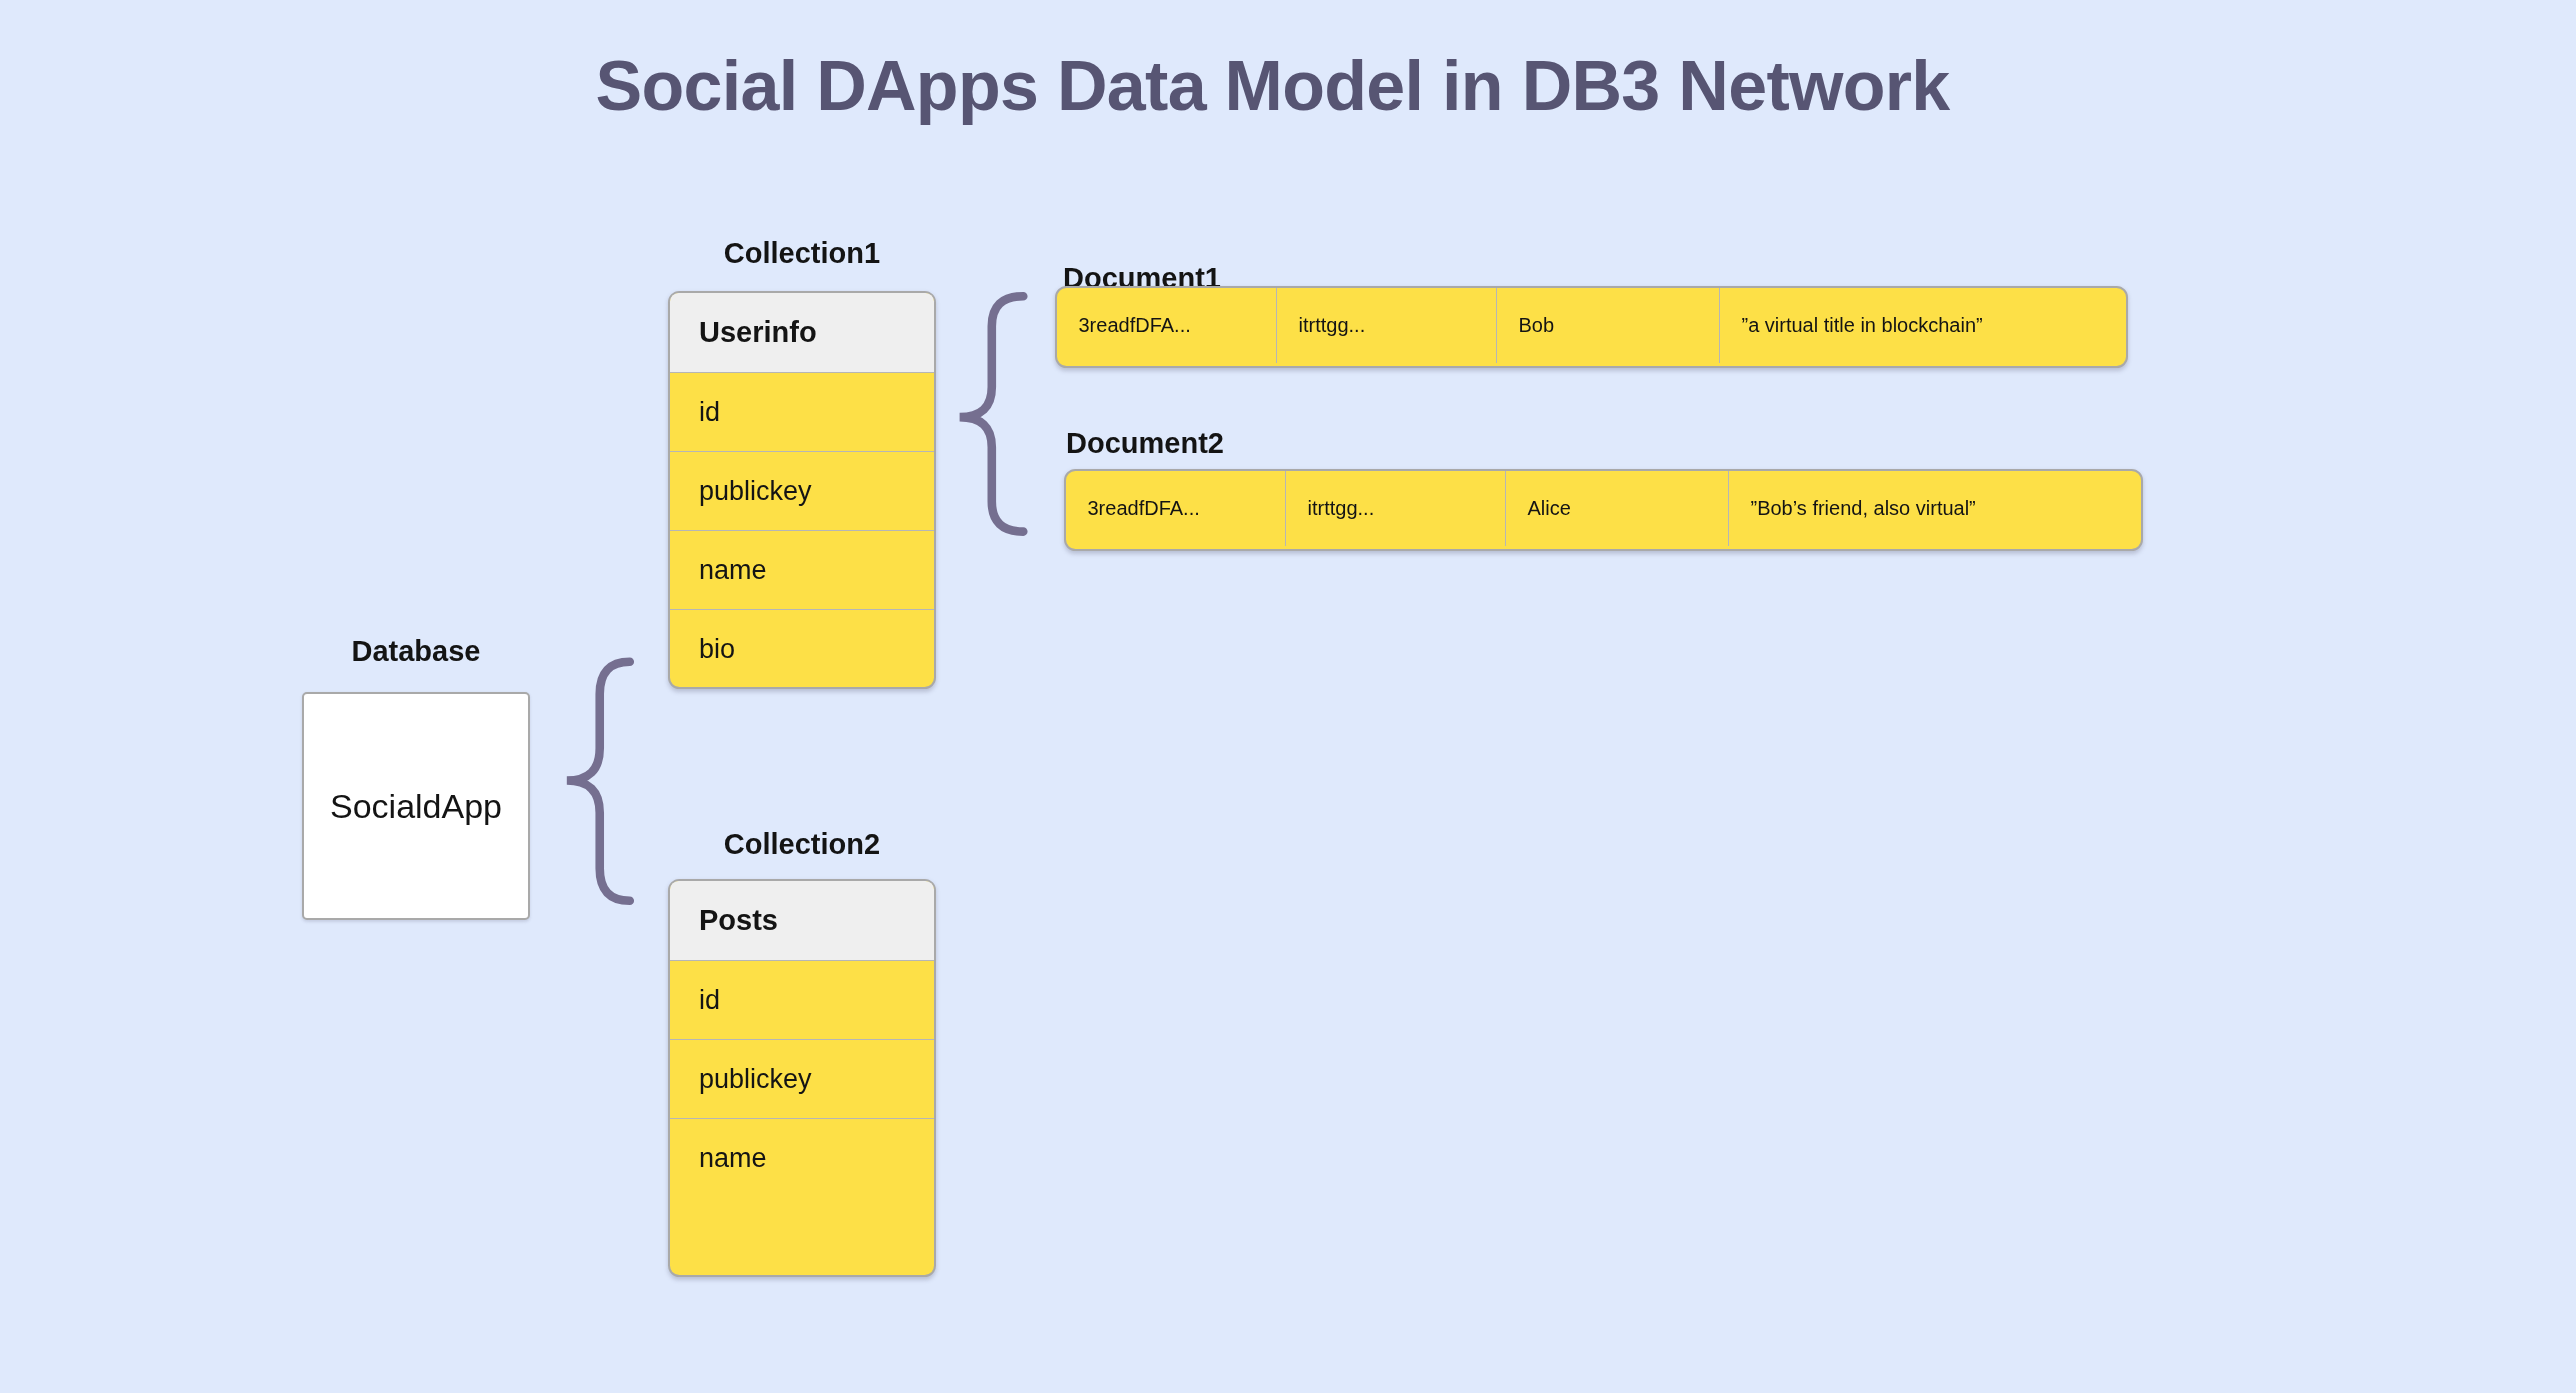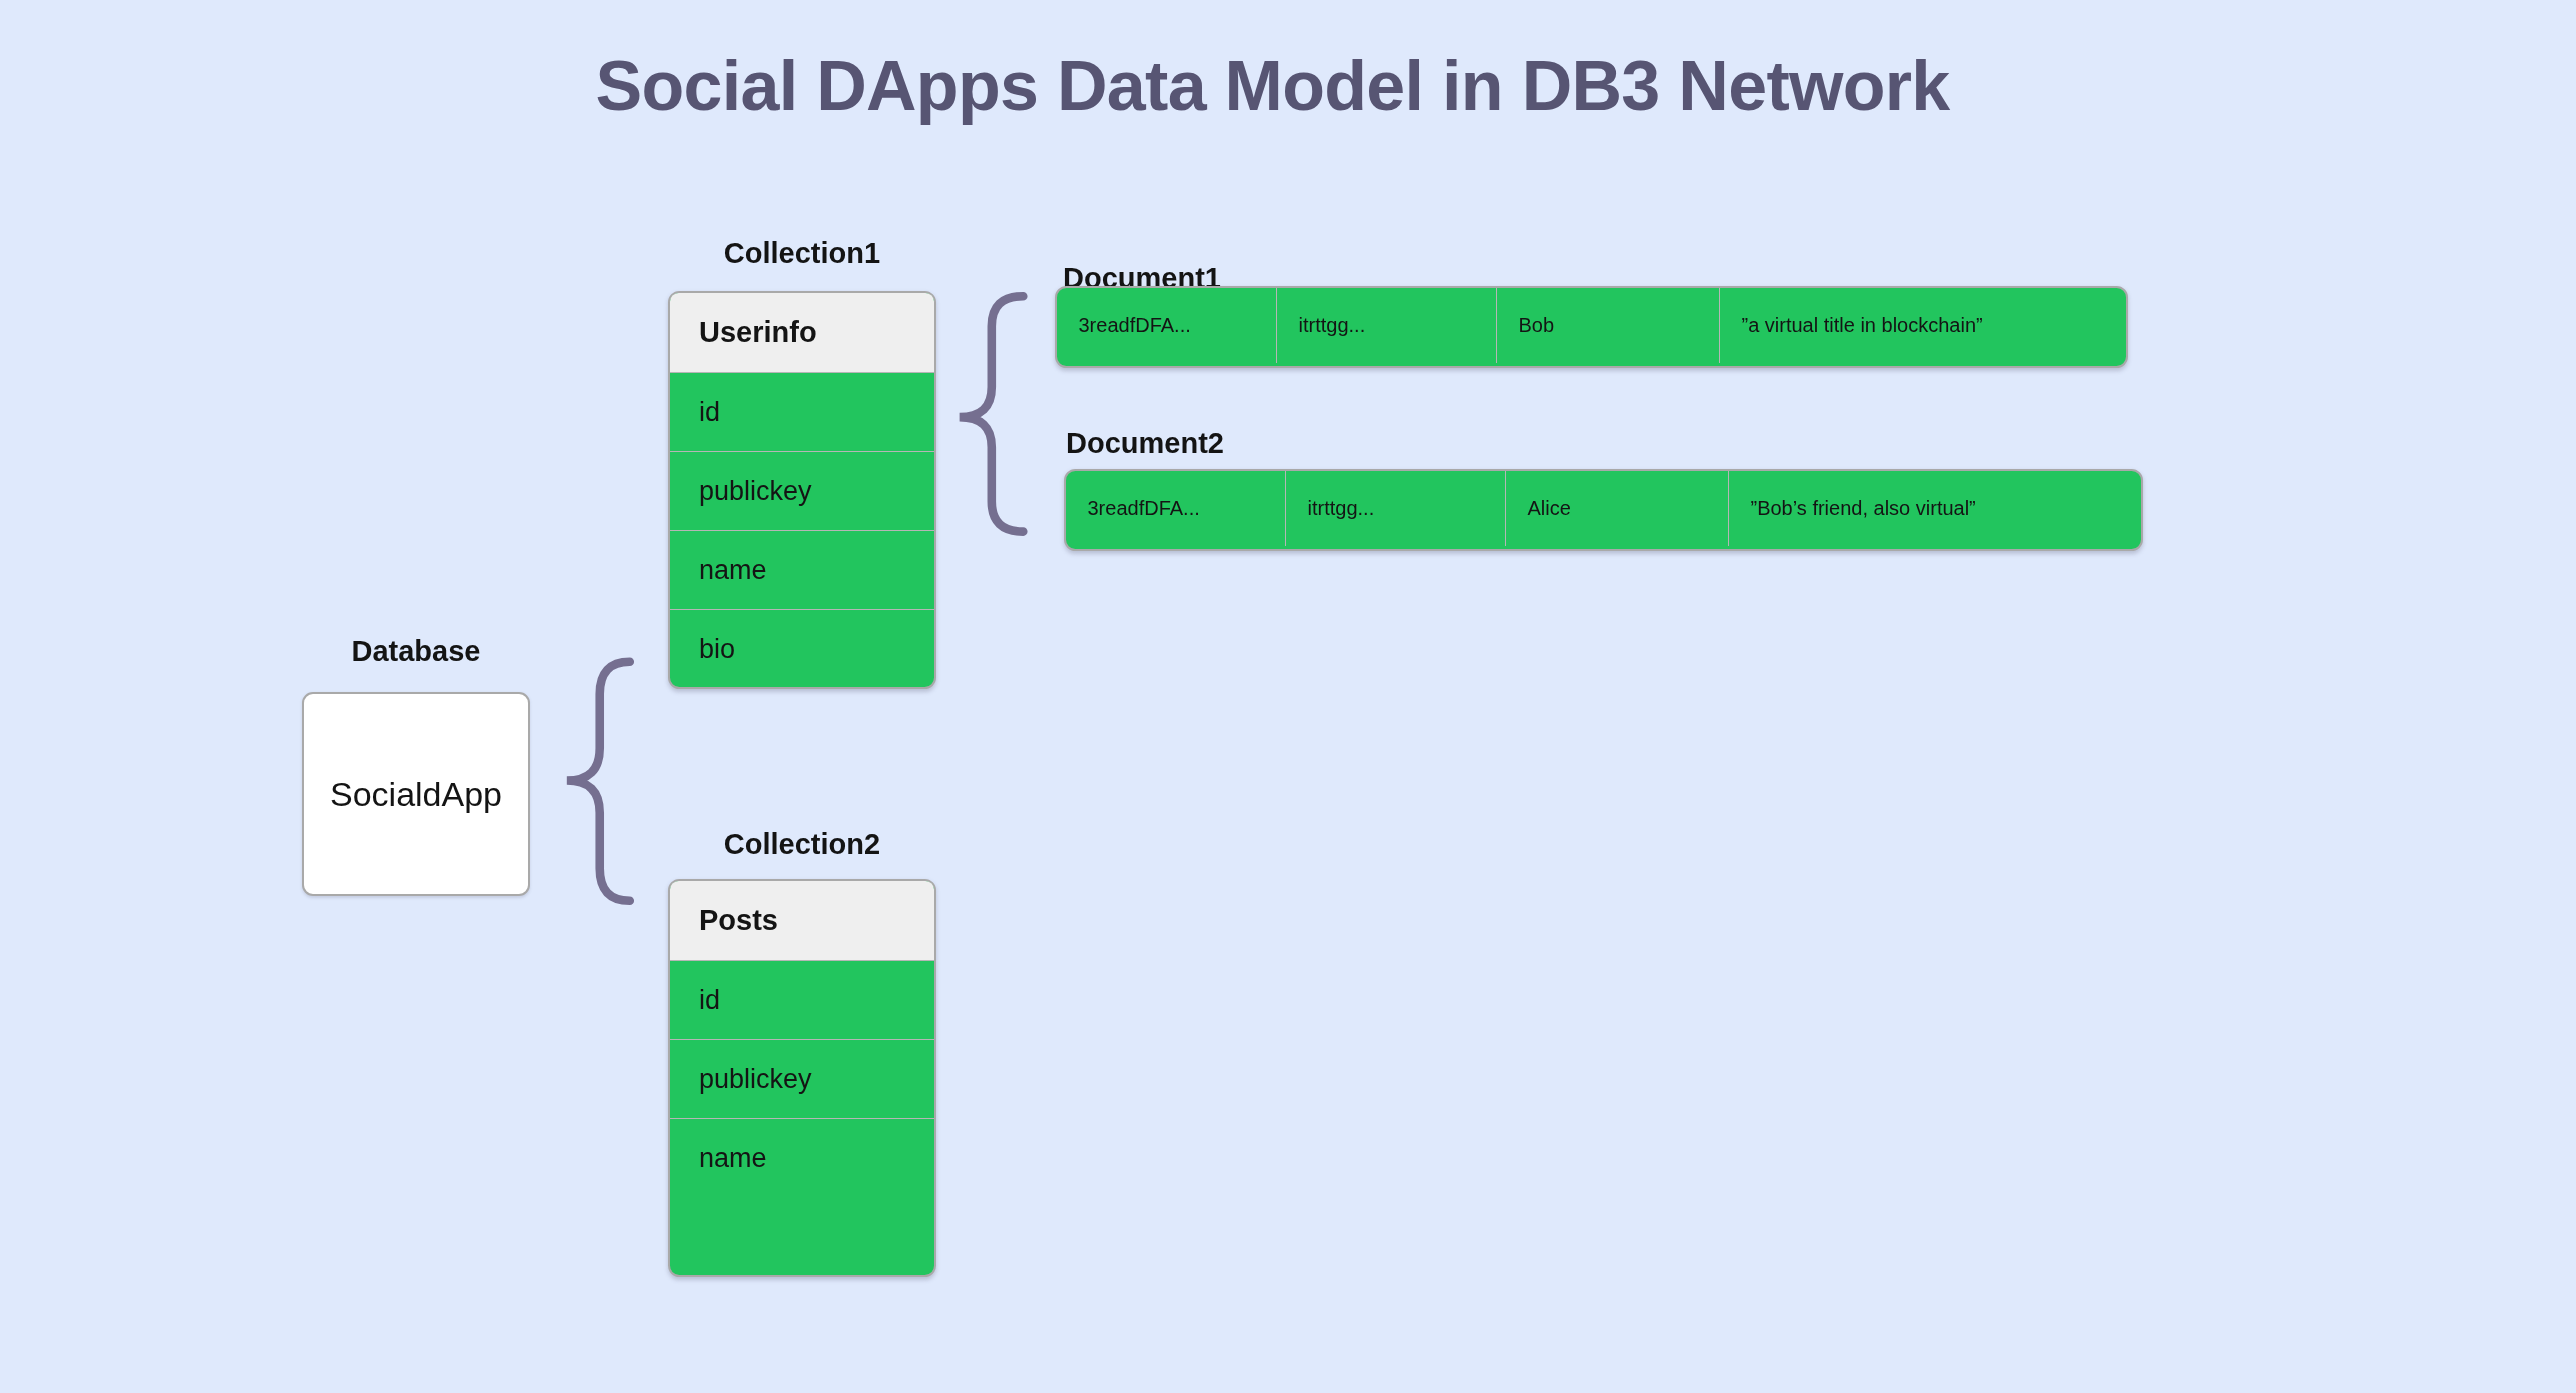--- a/index.html
+++ b/index.html
@@ -20,43 +20,43 @@
     color:var(--text);
   }
   .abs{position:absolute;}
   .title{
     left:0;top:46px;width:2545px;text-align:center;
     font-size:70px;font-weight:700;letter-spacing:-0.7px;color:var(--title);
   }
   .sec-label{font-size:29px;font-weight:700;line-height:34px;}
   .centered{text-align:center;}
   .table{
-    background:#22c55e;border:2.1px solid var(--border);border-radius:11.4px;
+    background:#fde047;border:2.1px solid var(--border);border-radius:11.4px;
     box-shadow:0 2.1px 4.3px rgba(90,90,115,0.28);
   }
   .col-table{width:268px;height:398px;}
   .col-row{
     height:79px;display:flex;align-items:center;padding-left:29px;
     font-size:27px;border-top:1.4px solid var(--border-light);
   }
   .col-row.header{
     border-top:none;background:var(--header-bg);
     font-weight:700;font-size:29px;border-radius:8.6px 8.6px 0 0;
   }
   .col-row.last{border-radius:0 0 8.6px 8.6px;}
   .doc-table{height:82px;display:flex;}
   .doc-cell{
     display:flex;align-items:center;padding-left:21.5px;font-size:20px;
     border-left:1.4px solid var(--border-light);height:75px;
   }
   .doc-cell.first{border-left:none;}
   .w1{width:219px;}.w2{width:220px;}.w3{width:223px;}.w4{flex:1;}
   .db-box{
-    left:302px;top:692px;width:228px;height:204px;background:#ffffff;
-    border:2.1px solid var(--border);border-radius:11px;
+    left:302px;top:692px;width:228px;height:228px;background:#ffffff;
+    border:2.1px solid var(--border);border-radius:5px;
     display:flex;align-items:center;justify-content:center;font-size:34px;
     box-shadow:0 1.4px 2.9px rgba(90,90,115,0.18);
   }
   .braces{left:0;top:0;pointer-events:none;}
   .braces path{
     fill:none;stroke:var(--brace);stroke-width:12;stroke-linecap:round;
   }
 </style>
 </head>
 <body>

